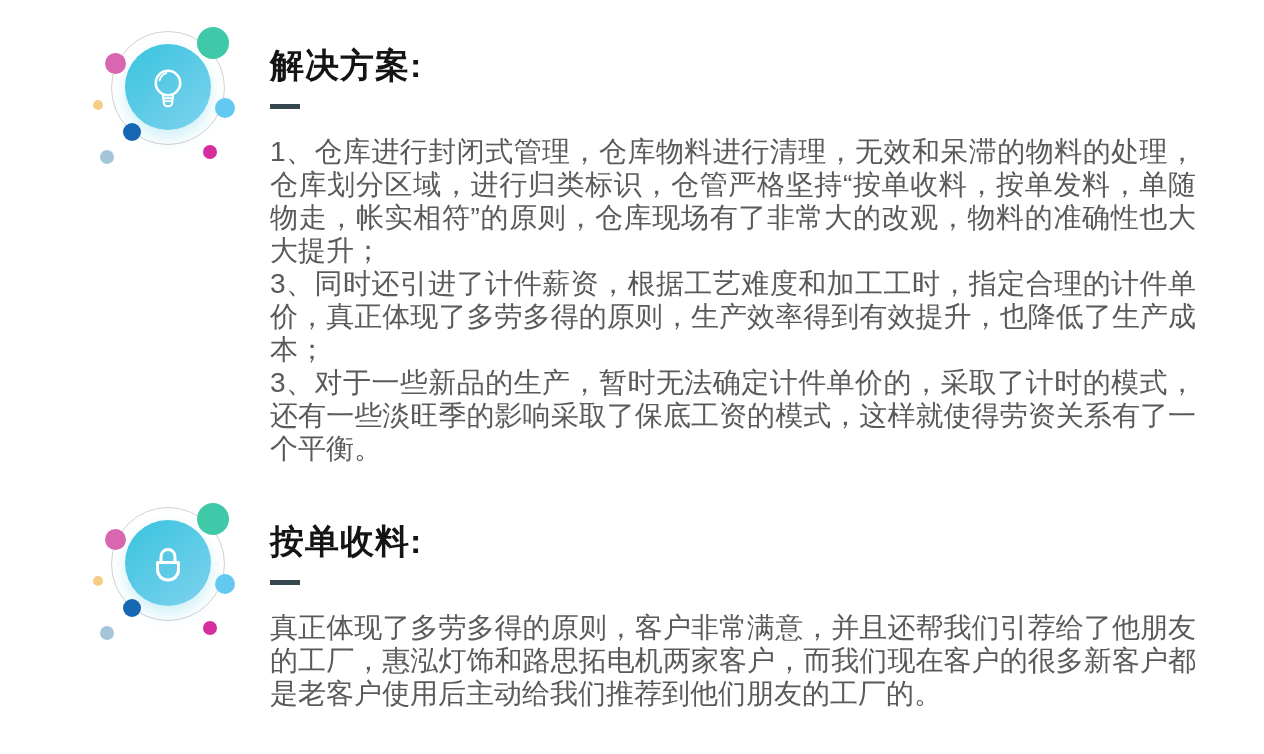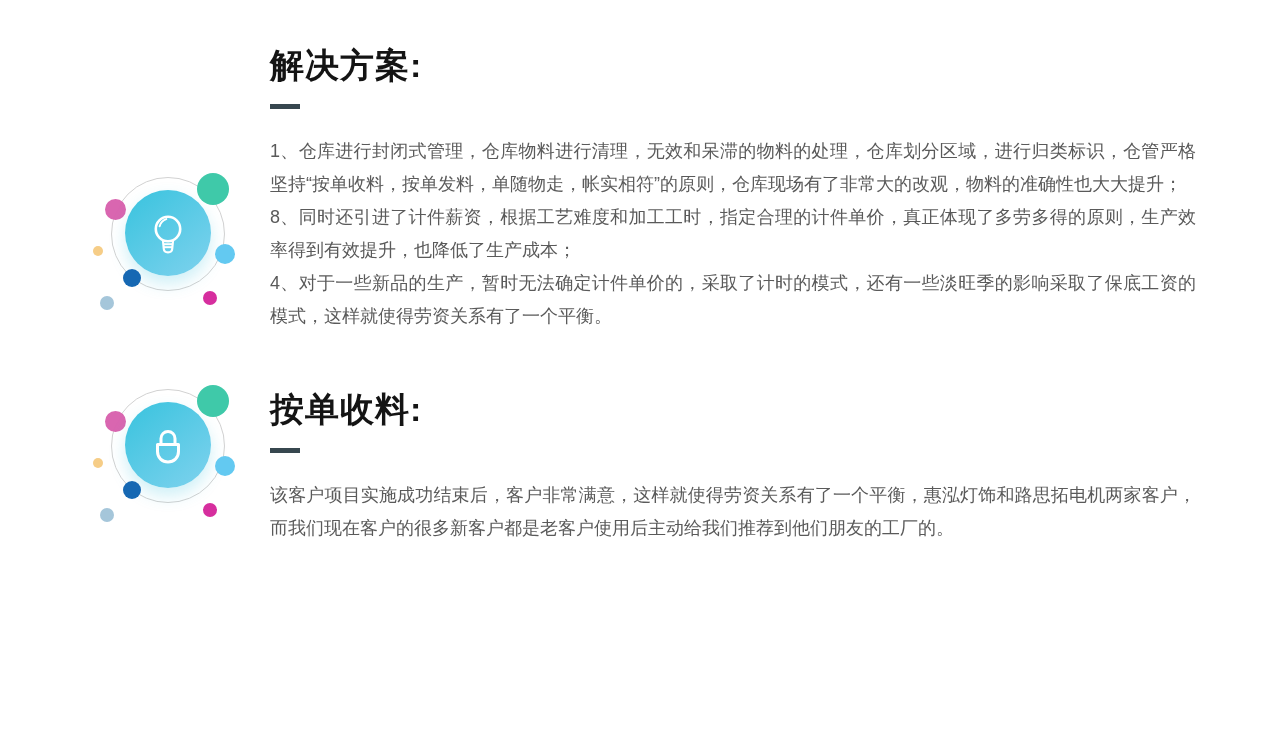--- a/index.html
+++ b/index.html
@@ -7,21 +7,21 @@
     position: relative;
     width: 1264px;
     height: 754px;
     background: #ffffff;
     overflow: hidden;
     font-family: "Liberation Sans", "DejaVu Sans", sans-serif;
     box-sizing: border-box;
   }
   .block {
     display: flex;
-    align-items: flex-end;
+    align-items: flex-start;
     padding-left: 85px;
     padding-right: 68px;
   }
   .block-1 { padding-top: 15px; }
   .block-2 { margin-top: 26px; }
 
   
   .icon-col {
     position: relative;
     width: 150px;
@@ -70,21 +70,21 @@
   }
   .dash {
     width: 30px;
     height: 5px;
     margin-top: 19px;
     background: var(--dash, #37474f);
   }
   .paras { margin-top: 26px; }
   .paras p {
     margin: 0;
-    font-size: 18px;
+    font-size: 28px;
     line-height: 33px;
     color: var(--body-text, #5a5a5a);
     text-align: justify;
     text-justify: inter-ideograph;
   }
 </style>
 </head>
 <body>
 
 <div class="page">
@@ -107,22 +107,22 @@
       <span class="dot dot-teal"></span>
       <span class="dot dot-skyblue"></span>
       <span class="dot dot-darkblue"></span>
       <span class="dot dot-magenta"></span>
     </div>
     <div class="content-col">
       <h1 class="title">解决方案:</h1>
       <div class="dash"></div>
       <div class="paras">
         <p>1、仓库进行封闭式管理，仓库物料进行清理，无效和呆滞的物料的处理，仓库划分区域，进行归类标识，仓管严格坚持“按单收料，按单发料，单随物走，帐实相符”的原则，仓库现场有了非常大的改观，物料的准确性也大大提升；</p>
-        <p>8、同时还引进了计件薪资，根据工艺难度和加工工时，指定合理的计件单价，真正体现了多劳多得的原则，生产效率得到有效提升，也降低了生产成本；</p>
-        <p>4、对于一些新品的生产，暂时无法确定计件单价的，采取了计时的模式，还有一些淡旺季的影响采取了保底工资的模式，这样就使得劳资关系有了一个平衡。</p>
+        <p>3、同时还引进了计件薪资，根据工艺难度和加工工时，指定合理的计件单价，真正体现了多劳多得的原则，生产效率得到有效提升，也降低了生产成本；</p>
+        <p>3、对于一些新品的生产，暂时无法确定计件单价的，采取了计时的模式，还有一些淡旺季的影响采取了保底工资的模式，这样就使得劳资关系有了一个平衡。</p>
       </div>
     </div>
   </section>
 
   <section class="block block-2">
     <div class="icon-col">
       <span class="ring"></span>
       <span class="dot dot-pink"></span>
       <span class="dot dot-yellow"></span>
       <span class="dot dot-steelblue"></span>
@@ -134,18 +134,18 @@
       </span>
       <span class="dot dot-teal"></span>
       <span class="dot dot-skyblue"></span>
       <span class="dot dot-darkblue"></span>
       <span class="dot dot-magenta"></span>
     </div>
     <div class="content-col">
       <h1 class="title">按单收料:</h1>
       <div class="dash"></div>
       <div class="paras">
-        <p>该客户项目实施成功结束后，客户非常满意，这样就使得劳资关系有了一个平衡，惠泓灯饰和路思拓电机两家客户，而我们现在客户的很多新客户都是老客户使用后主动给我们推荐到他们朋友的工厂的。</p>
+        <p>真正体现了多劳多得的原则，客户非常满意，并且还帮我们引荐给了他朋友的工厂，惠泓灯饰和路思拓电机两家客户，而我们现在客户的很多新客户都是老客户使用后主动给我们推荐到他们朋友的工厂的。</p>
       </div>
     </div>
   </section>
 
 </div>
 
 </body></html>

